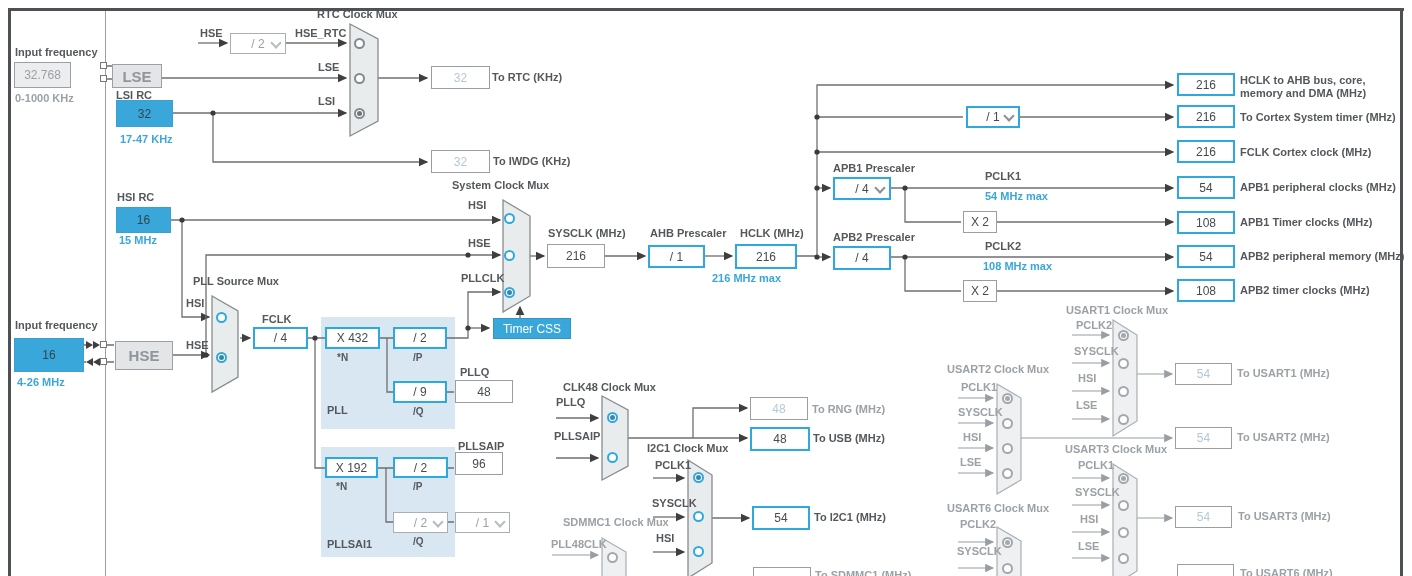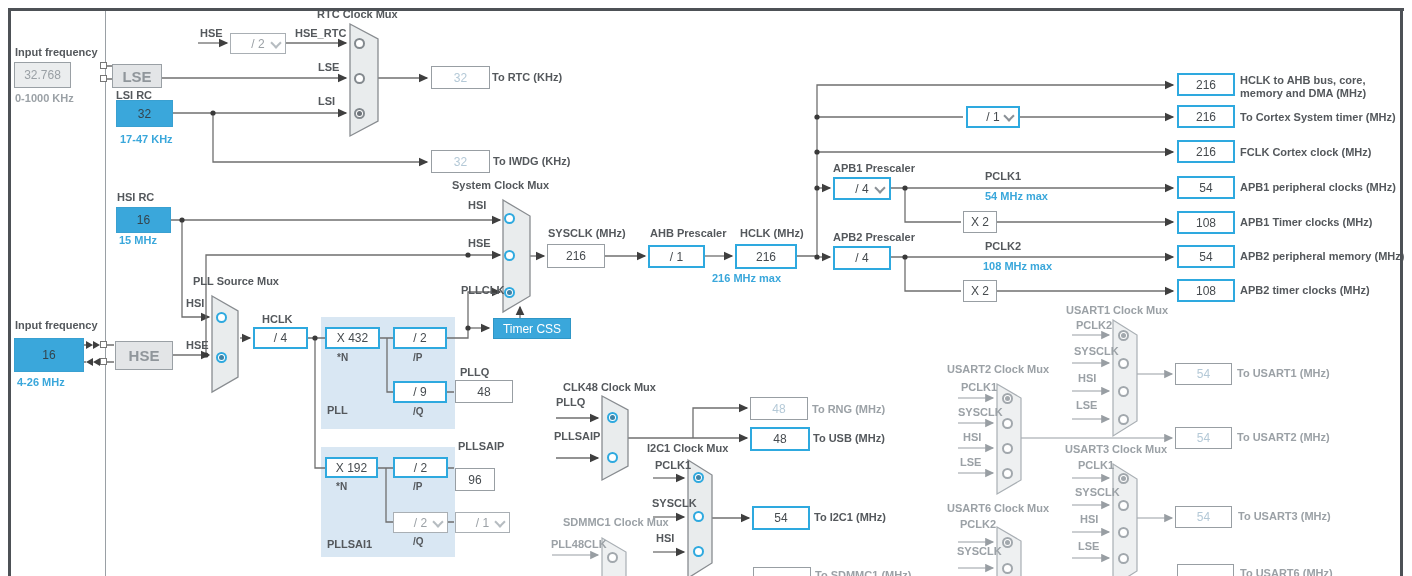--- a/index.html
+++ b/index.html
@@ -181,21 +181,21 @@
   <div class="rd" style="left:354px;top:73px"></div>
   <div class="rd sel" style="left:354px;top:108px"></div>
   <div class="box gb pale" style="left:431px;top:66px;width:59px;height:23px">32</div>
   <div class="t" style="left:492px;top:71px">To RTC (KHz)</div>
   <div class="box gb pale" style="left:431px;top:150px;width:59px;height:23px">32</div>
   <div class="t" style="left:493px;top:155px">To IWDG (KHz)</div>
 
   <div class="t" style="left:452px;top:179px">System Clock Mux</div>
   <div class="t" style="left:468px;top:199px">HSI</div>
   <div class="t" style="left:468px;top:237px">HSE</div>
-  <div class="t" style="left:461px;top:284px">PLLCLK</div>
+  <div class="t" style="left:461px;top:272px">PLLCLK</div>
   <div class="rd act" style="left:504px;top:213px"></div>
   <div class="rd act" style="left:504px;top:250px"></div>
   <div class="rd act sel" style="left:504px;top:287px"></div>
   <div class="btn" style="left:493px;top:318px;width:78px;height:21px">Timer CSS</div>
 
   <div class="t" style="left:548px;top:227px">SYSCLK (MHz)</div>
   <div class="box gb" style="left:547px;top:244px;width:58px;height:24px">216</div>
   <div class="t" style="left:650px;top:227px">AHB Prescaler</div>
   <div class="box" style="left:648px;top:245px;width:57px;height:23px">/ 1</div>
   <div class="t" style="left:740px;top:227px">HCLK (MHz)</div>
@@ -234,39 +234,39 @@
   <div class="box" style="left:1177px;top:245px;width:58px;height:23px">54</div>
   <div class="t" style="left:1240px;top:250px">APB2 peripheral memory (MHz)</div>
   <div class="box" style="left:1177px;top:279px;width:58px;height:23px">108</div>
   <div class="t" style="left:1240px;top:284px">APB2 timer clocks (MHz)</div>
 
   <div class="t" style="left:193px;top:275px">PLL Source Mux</div>
   <div class="t" style="left:186px;top:297px">HSI</div>
   <div class="t" style="left:186px;top:339px">HSE</div>
   <div class="rd act" style="left:216px;top:312px"></div>
   <div class="rd act sel" style="left:216px;top:352px"></div>
-  <div class="t" style="left:262px;top:313px">HCLK</div>
+  <div class="t" style="left:262px;top:313px">FCLK</div>
   <div class="box" style="left:253px;top:327px;width:55px;height:22px">/ 4</div>
 
   <div class="box" style="left:325px;top:327px;width:55px;height:22px">X 432</div>
   <div class="t s" style="left:337px;top:352px">*N</div>
   <div class="box" style="left:393px;top:327px;width:54px;height:22px">/ 2</div>
   <div class="t s" style="left:413px;top:352px">/P</div>
   <div class="box" style="left:393px;top:381px;width:54px;height:22px">/ 9</div>
   <div class="t s" style="left:413px;top:406px">/Q</div>
   <div class="t" style="left:327px;top:404px">PLL</div>
   <div class="t" style="left:460px;top:366px">PLLQ</div>
   <div class="box gb" style="left:455px;top:380px;width:58px;height:23px">48</div>
 
   <div class="t" style="left:458px;top:440px">PLLSAIP</div>
   <div class="box" style="left:325px;top:457px;width:53px;height:21px">X 192</div>
   <div class="t s" style="left:336px;top:481px">*N</div>
   <div class="box" style="left:393px;top:457px;width:55px;height:21px">/ 2</div>
   <div class="t s" style="left:413px;top:481px">/P</div>
-  <div class="box gb" style="left:455px;top:468px;width:40px;height:23px">96</div>
+  <div class="box gb" style="left:455px;top:452px;width:48px;height:23px">96</div>
   <div class="box ddg" style="left:393px;top:512px;width:55px;height:21px">
     <span>/ 2</span>
     <span class="chev"></span>
   </div>
   <div class="t s" style="left:413px;top:536px">/Q</div>
   <div class="box ddg" style="left:455px;top:512px;width:55px;height:21px">
     <span>/ 1</span>
     <span class="chev"></span>
   </div>
   <div class="t" style="left:327px;top:538px">PLLSAI1</div>

